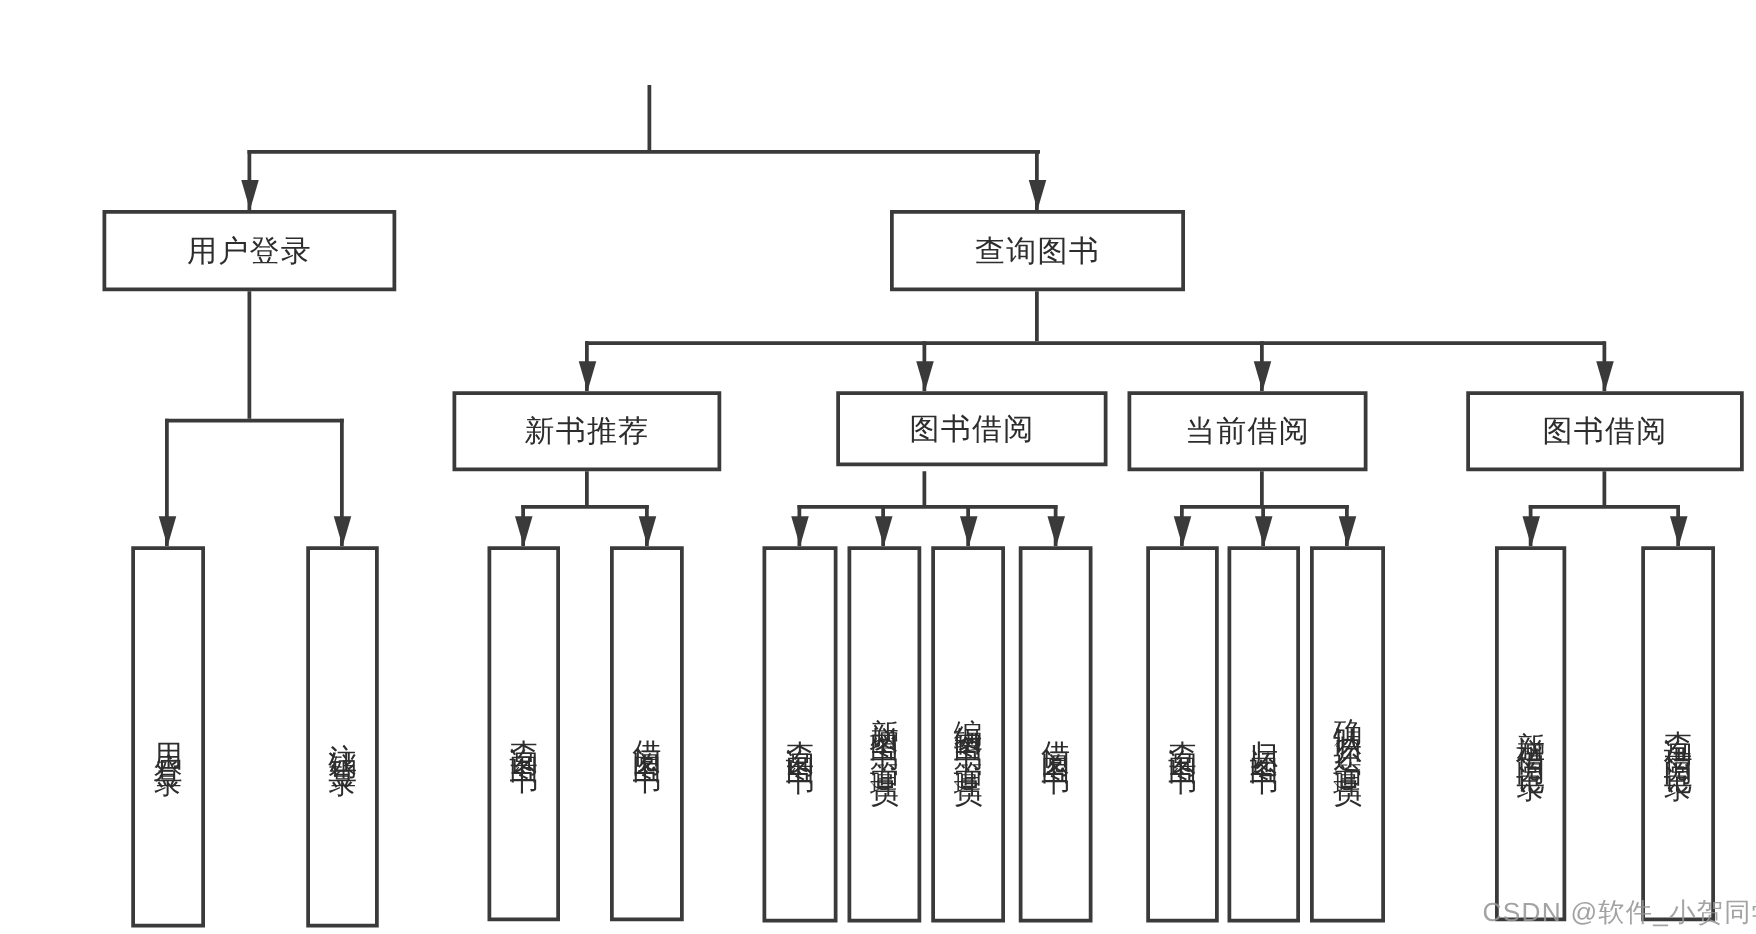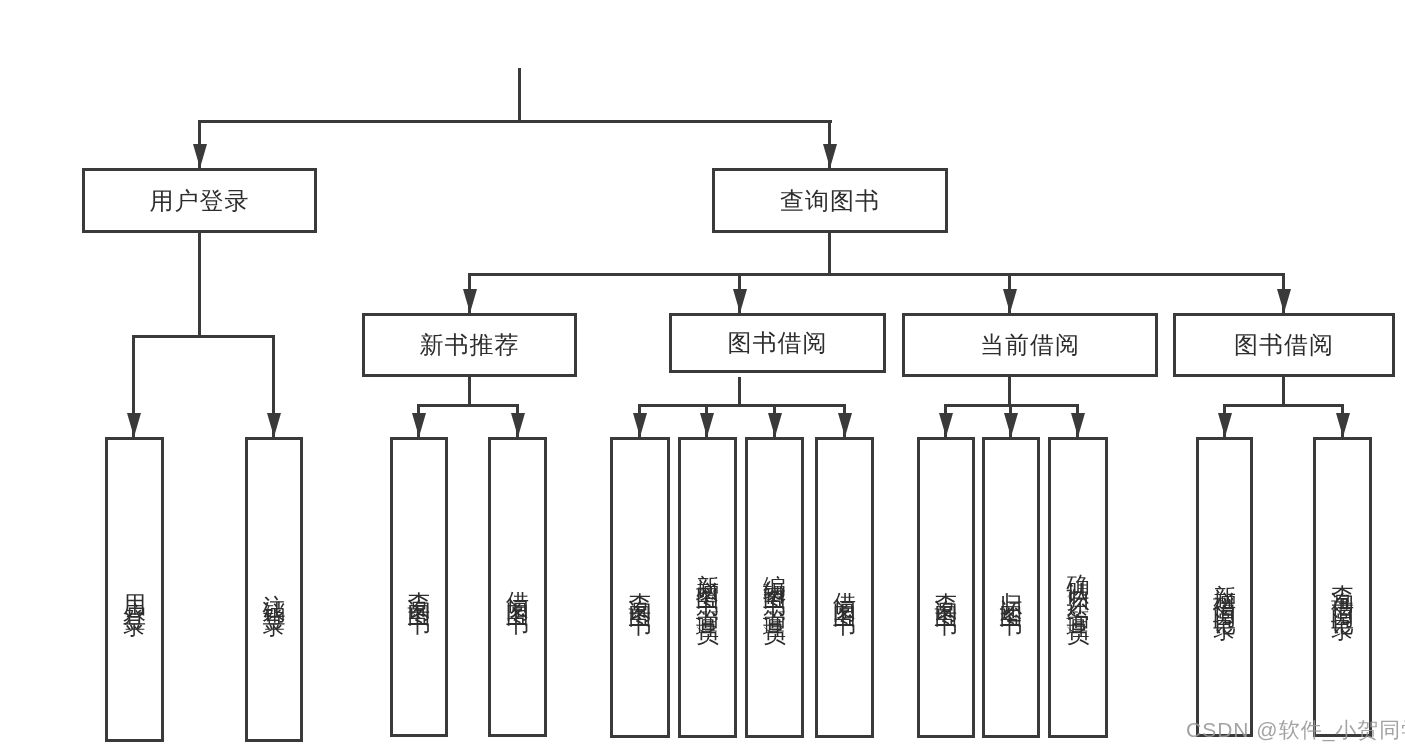--- a/index.html
+++ b/index.html
@@ -66,21 +66,21 @@
   <div class="arrow" style="left:738px;top:273px;height:40px;"></div>
   <div class="arrow" style="left:1008px;top:273px;height:40px;"></div>
   <div class="arrow" style="left:1282px;top:273px;height:40px;"></div>
 
   <div class="box" style="left:362px;top:313px;width:215px;height:64px;text-align:center;">
     <span class="lbl">新书推荐</span>
   </div>
   <div class="box" style="left:669px;top:313px;width:217px;height:60px;">
     <span class="lbl">图书借阅</span>
   </div>
-  <div class="box" style="left:902px;top:313px;width:256px;height:64px;">
+  <div class="box" style="left:902px;top:313px;width:192px;height:64px;">
     <span class="lbl">当前借阅</span>
   </div>
   <div class="box" style="left:1173px;top:313px;width:222px;height:64px;">
     <span class="lbl">图书借阅</span>
   </div>
 
   <div class="vline" style="left:468px;top:377px;height:27px;"></div>
   <div class="hline" style="left:417px;top:404px;width:102px;"></div>
   <div class="arrow" style="left:417px;top:404px;height:33px;"></div>
   <div class="arrow" style="left:516px;top:404px;height:33px;"></div>

